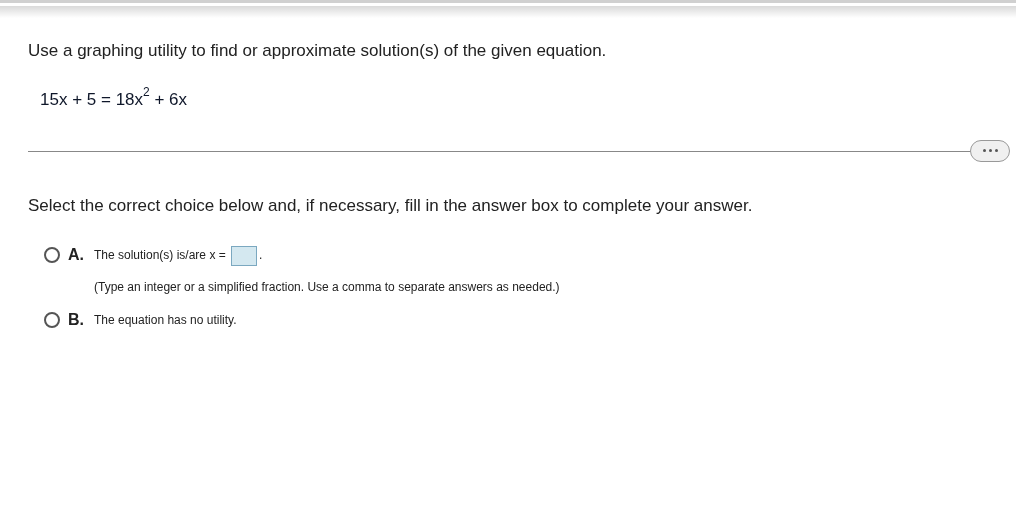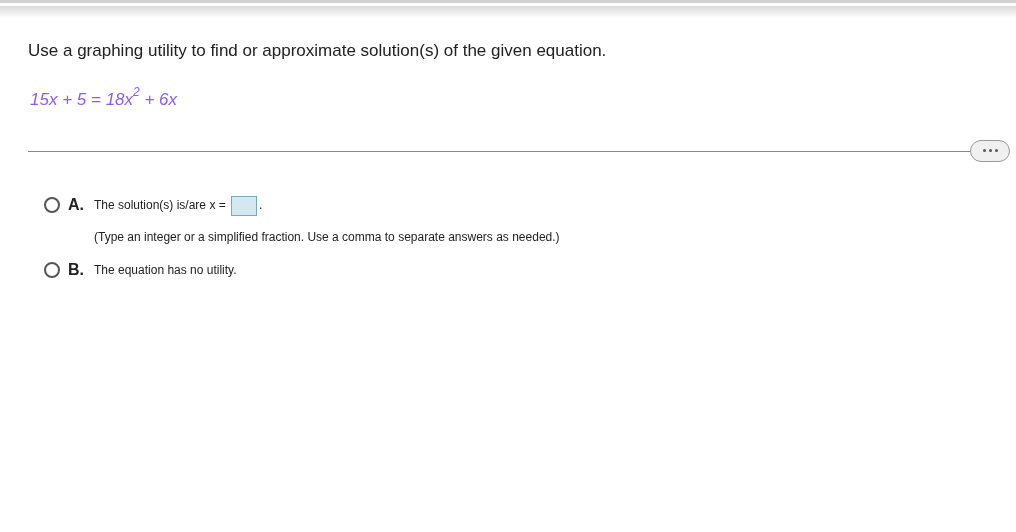--- a/index.html
+++ b/index.html
@@ -32,24 +32,23 @@
       background: linear-gradient(to bottom, rgba(0,0,0,0.15), rgba(0,0,0,0));
     }
     .question-prompt {
       font-size: 17px;
       color: #222;
       margin-bottom: 26px;
       margin-top: 8px;
     }
     .equation {
       font-size: 17px;
-      color: #8b5cf6;
-      margin-left: 2px;
+      color: #0f172a;
+      margin-left: 12px;
       margin-bottom: 30px;
-      font-style: italic;
     }
     .equation .sup {
       font-size: 12px;
       vertical-align: super;
       position: relative;
       top: -2px;
     }
     .divider-row {
       position: relative;
       height: 24px;
@@ -151,20 +150,21 @@
 
   <div class="divider-row">
     <div class="divider-line"></div>
     <div class="more-pill">
       <span class="dot"></span>
       <span class="dot"></span>
       <span class="dot"></span>
     </div>
   </div>
 
+  <div class="select-prompt">Select the correct choice below and, if necessary, fill in the answer box to complete your answer.</div>
 
   <div class="choices">
 
     <div class="choice">
       <div class="radio"></div>
       <div class="choice-label">A.</div>
       <div class="choice-body">
         <span>The solution(s) is/are x = </span><span class="answer-box"></span><span>.</span>
         <span class="choice-hint">(Type an integer or a simplified fraction. Use a comma to separate answers as needed.)</span>
       </div>

